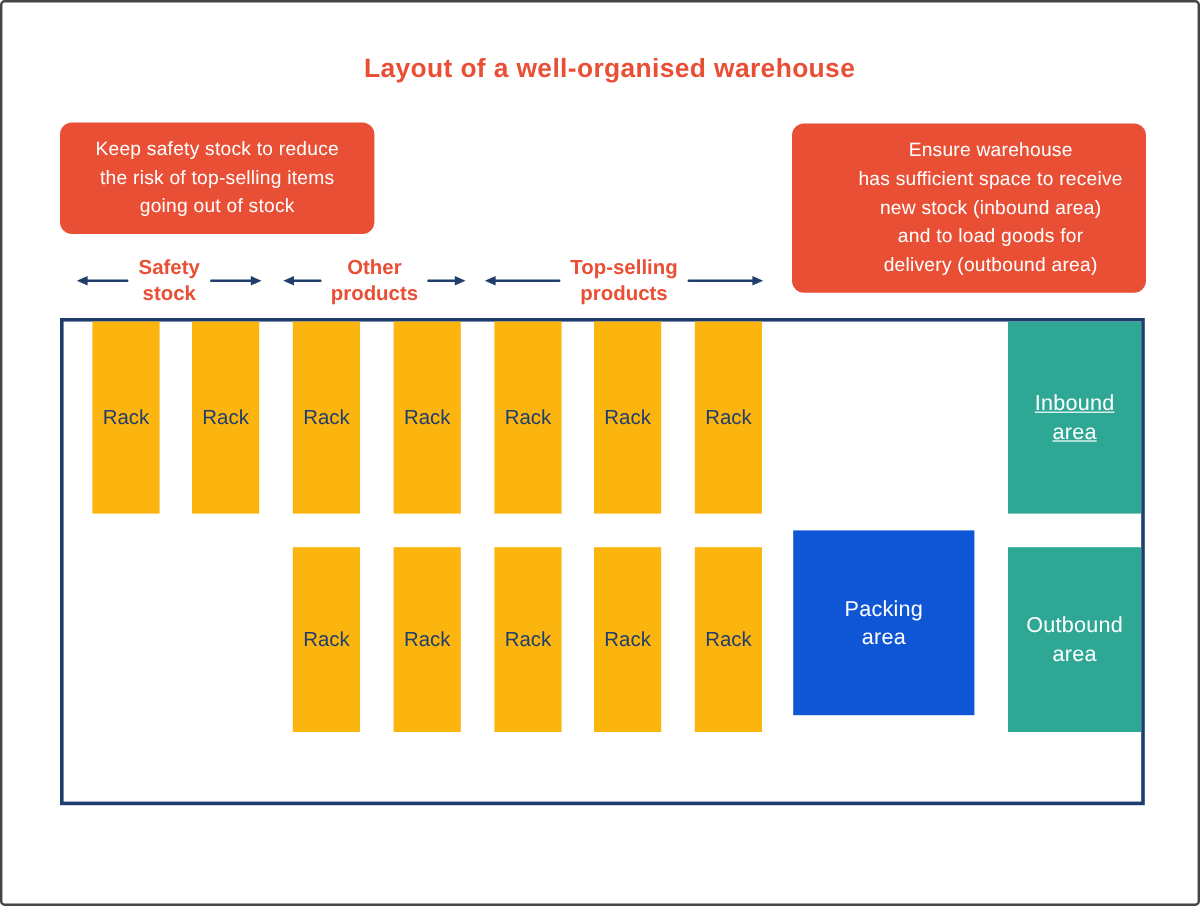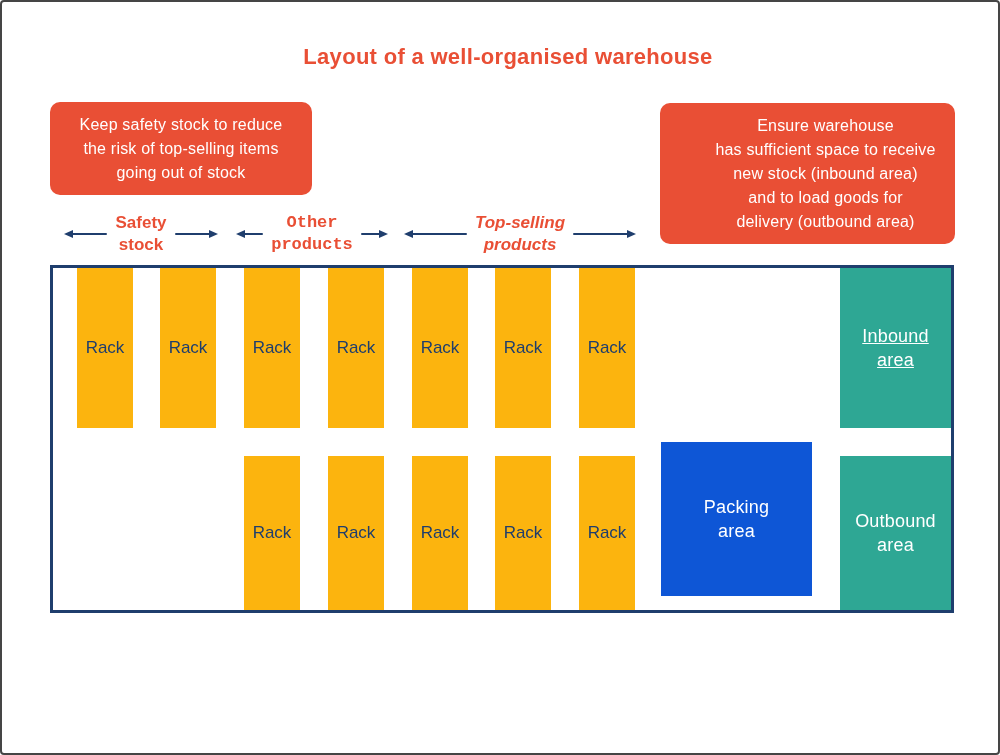--- a/index.html
+++ b/index.html
@@ -17,34 +17,34 @@
     display:flex;align-items:center;justify-content:center;text-align:center;
     white-space:pre-line;font-size:16px;line-height:1.5;letter-spacing:.2px;padding:4px 8px;
     box-sizing:border-box;
   }
   #note-left{left:48px;top:100px;width:262px;height:93px;}
   #note-right{left:658px;top:101px;width:295px;height:141px;padding-left:44px;}
   #note-bottom{left:430px;top:630px;width:380px;height:88px;}
 
   .zone{position:absolute;top:206px;height:52px;display:flex;align-items:center;}
   #zone-1{left:62px;width:154px;}
-  #zone-2{left:234px;width:152px;font-family:Liberation Mono, monospace;}
-  #zone-3{left:402px;width:232px;font-style:italic;}
+  #zone-2{left:234px;width:152px;}
+  #zone-3{left:402px;width:232px;}
   .zlabel{
     margin:0 8px;text-align:center;white-space:pre-line;
     color:var(--accent-orange,#E94F35);font-weight:bold;font-size:17px;line-height:1.3;
   }
   .arrow{flex:1;display:flex;align-items:center;min-width:18px;}
   .shaft{flex:1;height:2.6px;background:var(--navy,#1F3E6D);border-radius:2px;}
   .head{width:0;height:0;border-top:4.5px solid transparent;border-bottom:4.5px solid transparent;}
   .head.hl{border-right:9px solid var(--navy,#1F3E6D);margin-right:-2px;}
   .head.hr{border-left:9px solid var(--navy,#1F3E6D);margin-left:-2px;}
 
   .warehouse{
-    position:absolute;left:48px;top:263px;width:904px;height:348px;box-sizing:border-box;
+    position:absolute;left:48px;top:263px;width:904px;height:406px;box-sizing:border-box;
     border:3px solid var(--navy,#1F3E6D);background:#fff;
   }
   .wbox{
     position:absolute;display:flex;align-items:center;justify-content:center;
     text-align:center;white-space:pre-line;line-height:1.35;
   }
   .rack{background:var(--rack-yellow,#FCB40E);color:var(--navy,#1F3E6D);font-size:17px;width:56px;}
   .r-top{top:0;height:160px;}
   .r-bot{top:188px;height:154px;}
   .rt1{left:24px;}  .rt2{left:107px;} .rt3{left:191px;} .rt4{left:275px;}

